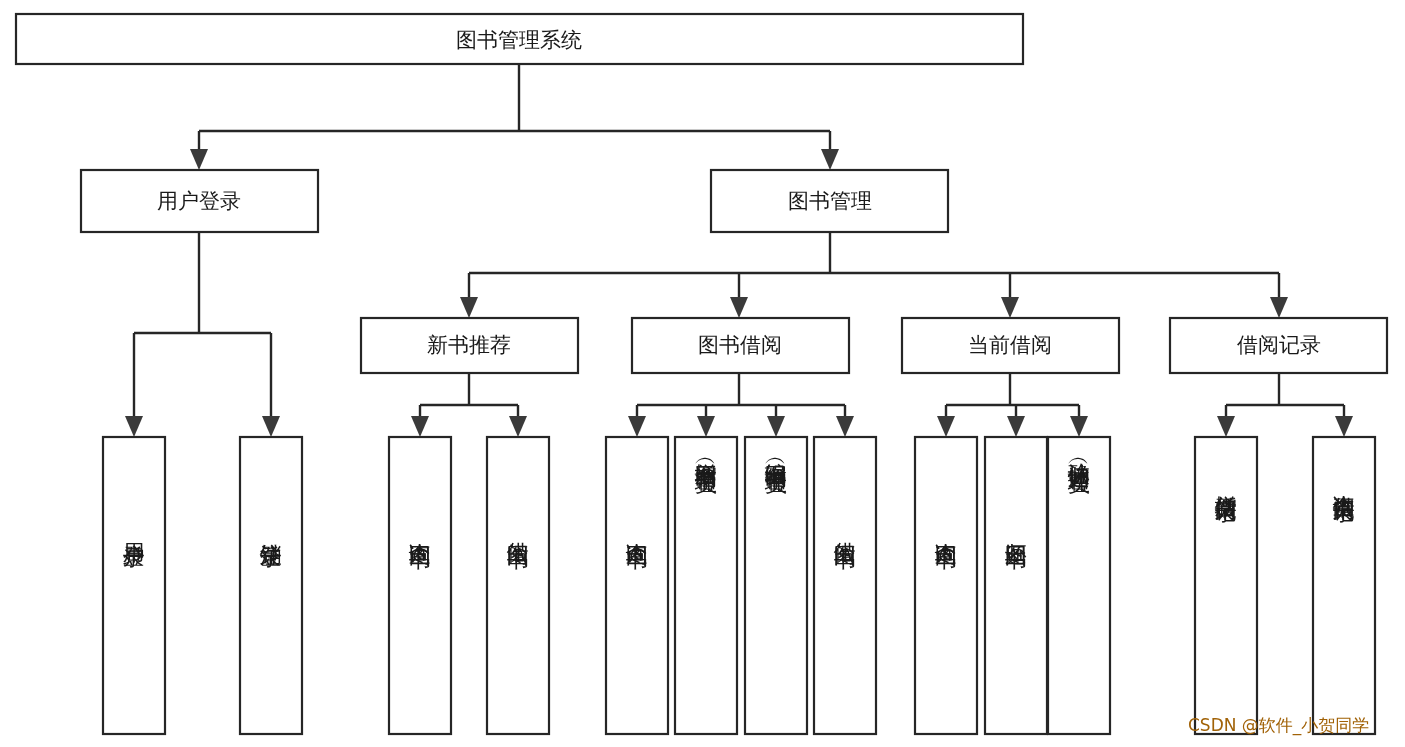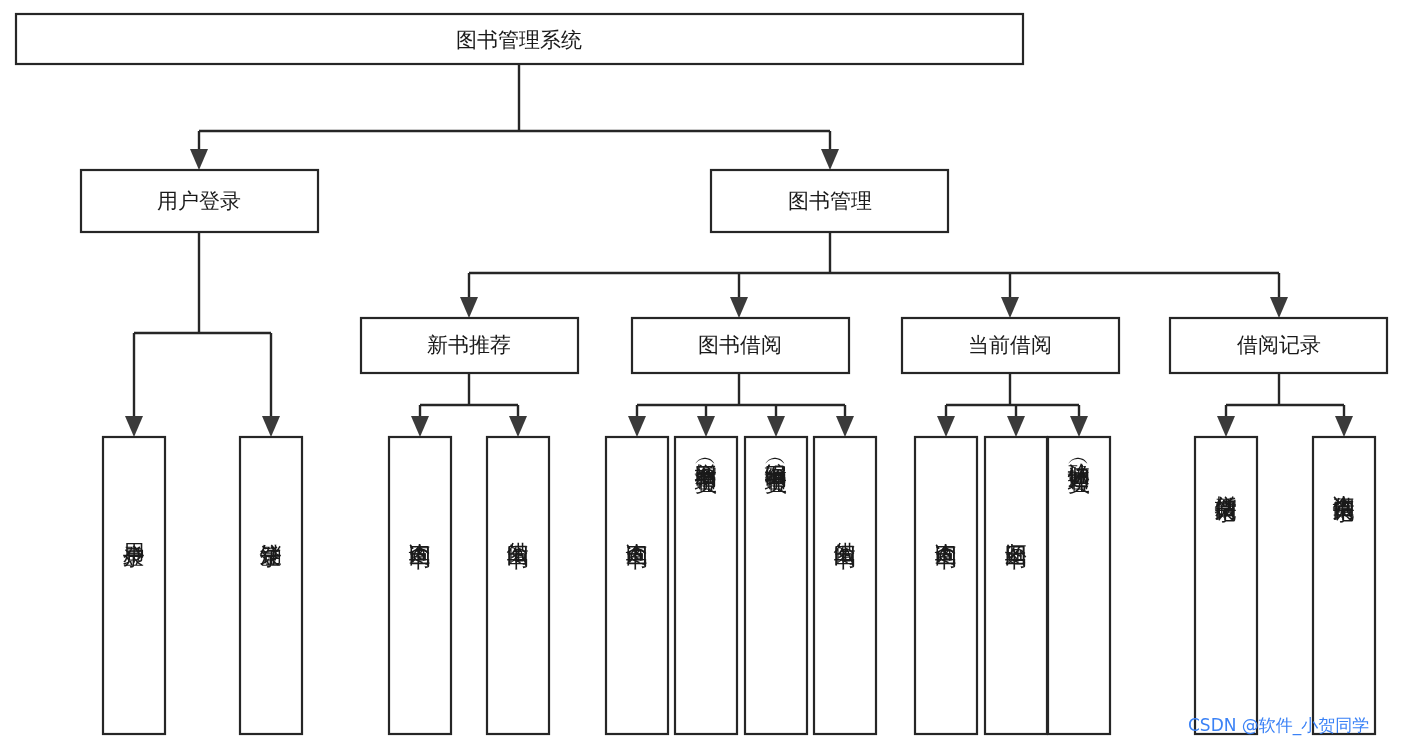--- a/index.html
+++ b/index.html
@@ -65,21 +65,21 @@
     letter-spacing: 1.5px;
     white-space: nowrap;
     text-align: center;
   }
   .watermark {
     position: absolute;
     left: 1188px;
     top: 714px;
     font-family: "DejaVu Sans", "Liberation Sans", sans-serif;
     font-size: 17px;
-    color: #3b82f6;
+    color: #a16207;
     white-space: nowrap;
     pointer-events: none;
   }
 </style>
 </head>
 <body>
 
 <div id="diagram-root">
 
   <svg class="diagram-svg" viewBox="0 0 1405 747" xmlns="http://www.w3.org/2000/svg">

